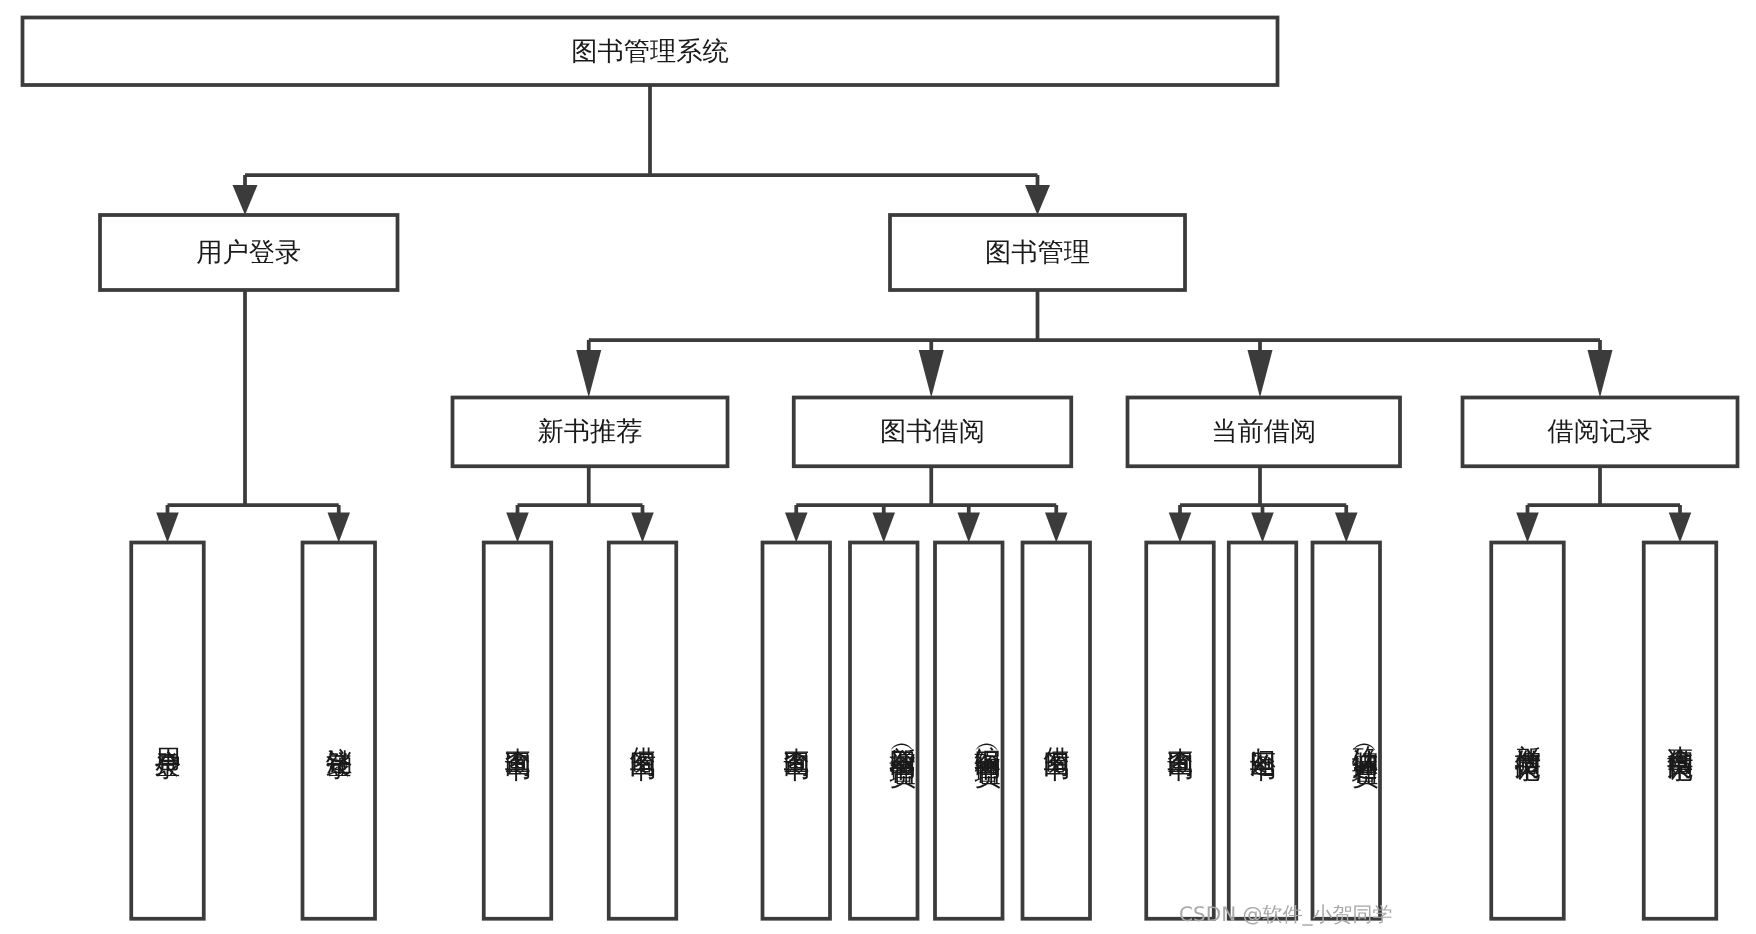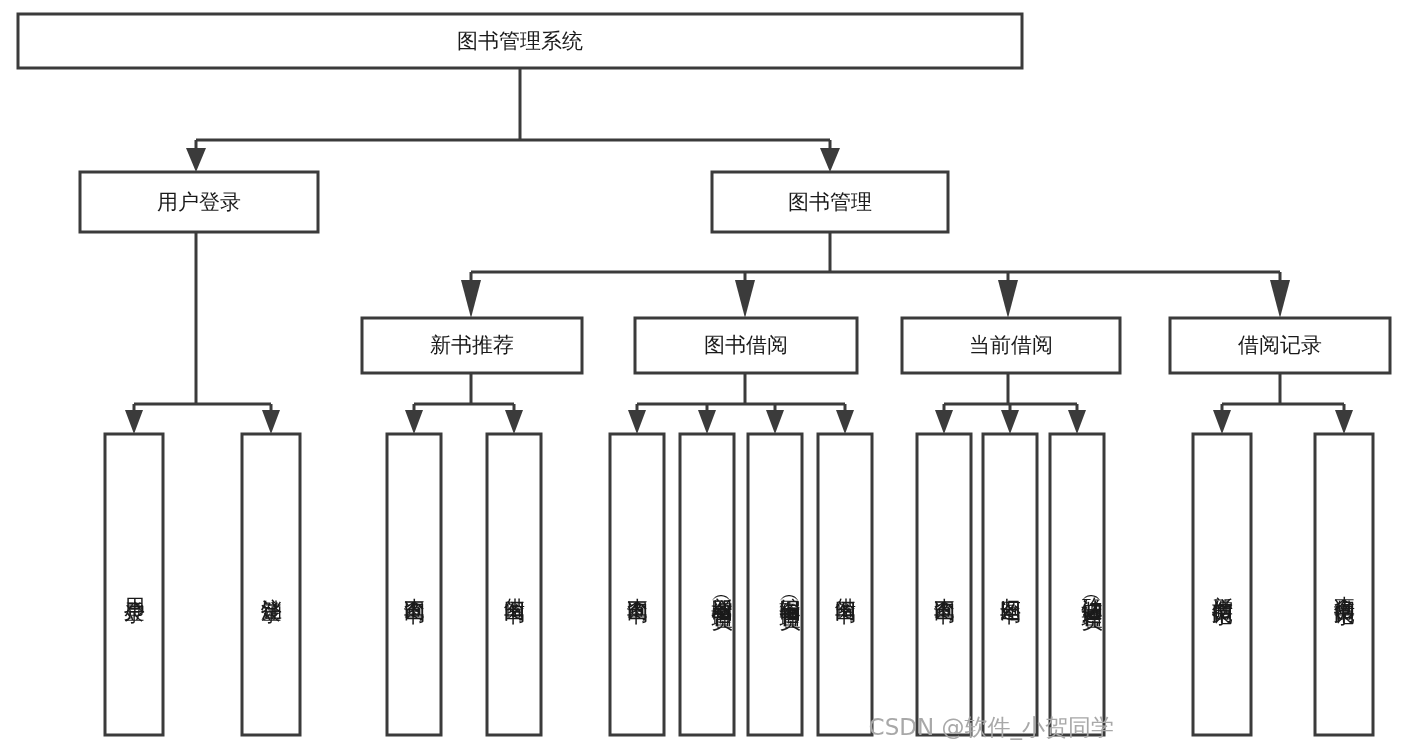--- a/index.html
+++ b/index.html
@@ -65,21 +65,21 @@
     pointer-events: none;
   }
   .node-label-v.centered {
     align-items: center;
   }
   .watermark {
     position: absolute;
     right: 8px;
     bottom: 4px;
     font-family: "DejaVu Sans", "Liberation Sans", sans-serif;
-    font-size: 23px;
+    font-size: 16px;
     color: #a8a8a8;
     white-space: nowrap;
   }
 </style>
 </head>
 <body>
 
 <div id="diagram-root">
 
   <svg class="diagram-canvas" viewBox="0 0 1405 747" xmlns="http://www.w3.org/2000/svg">

